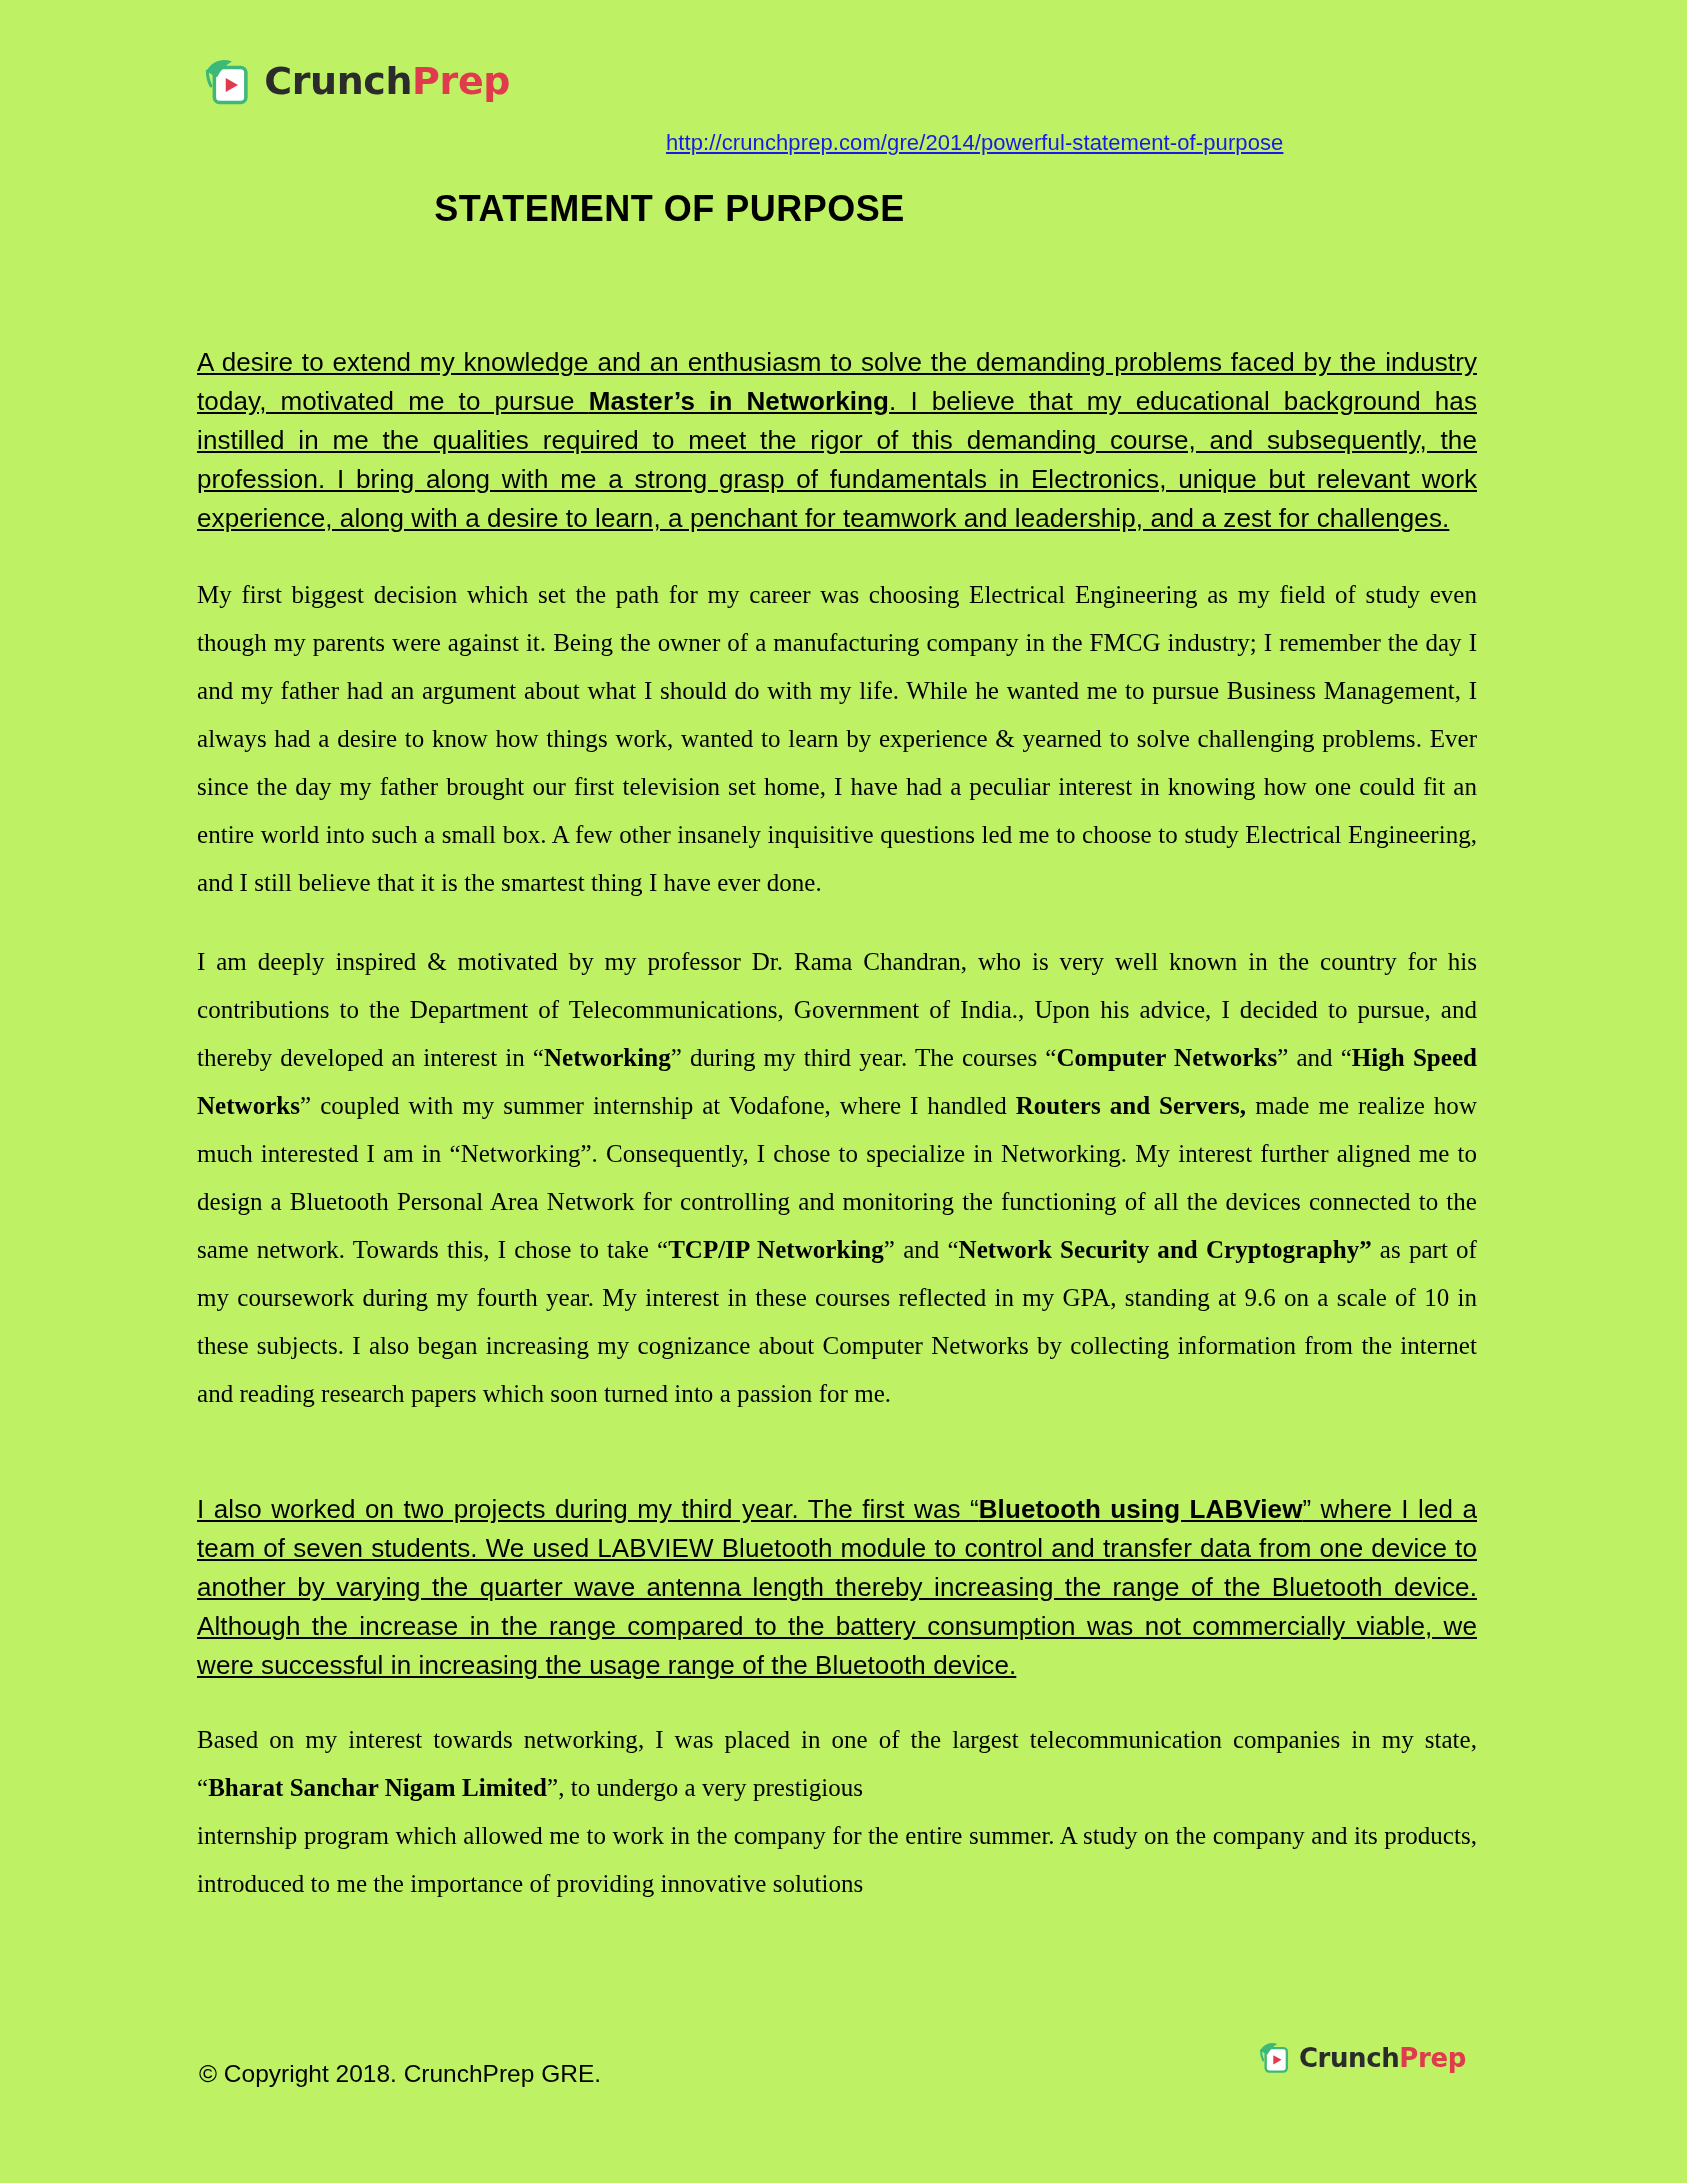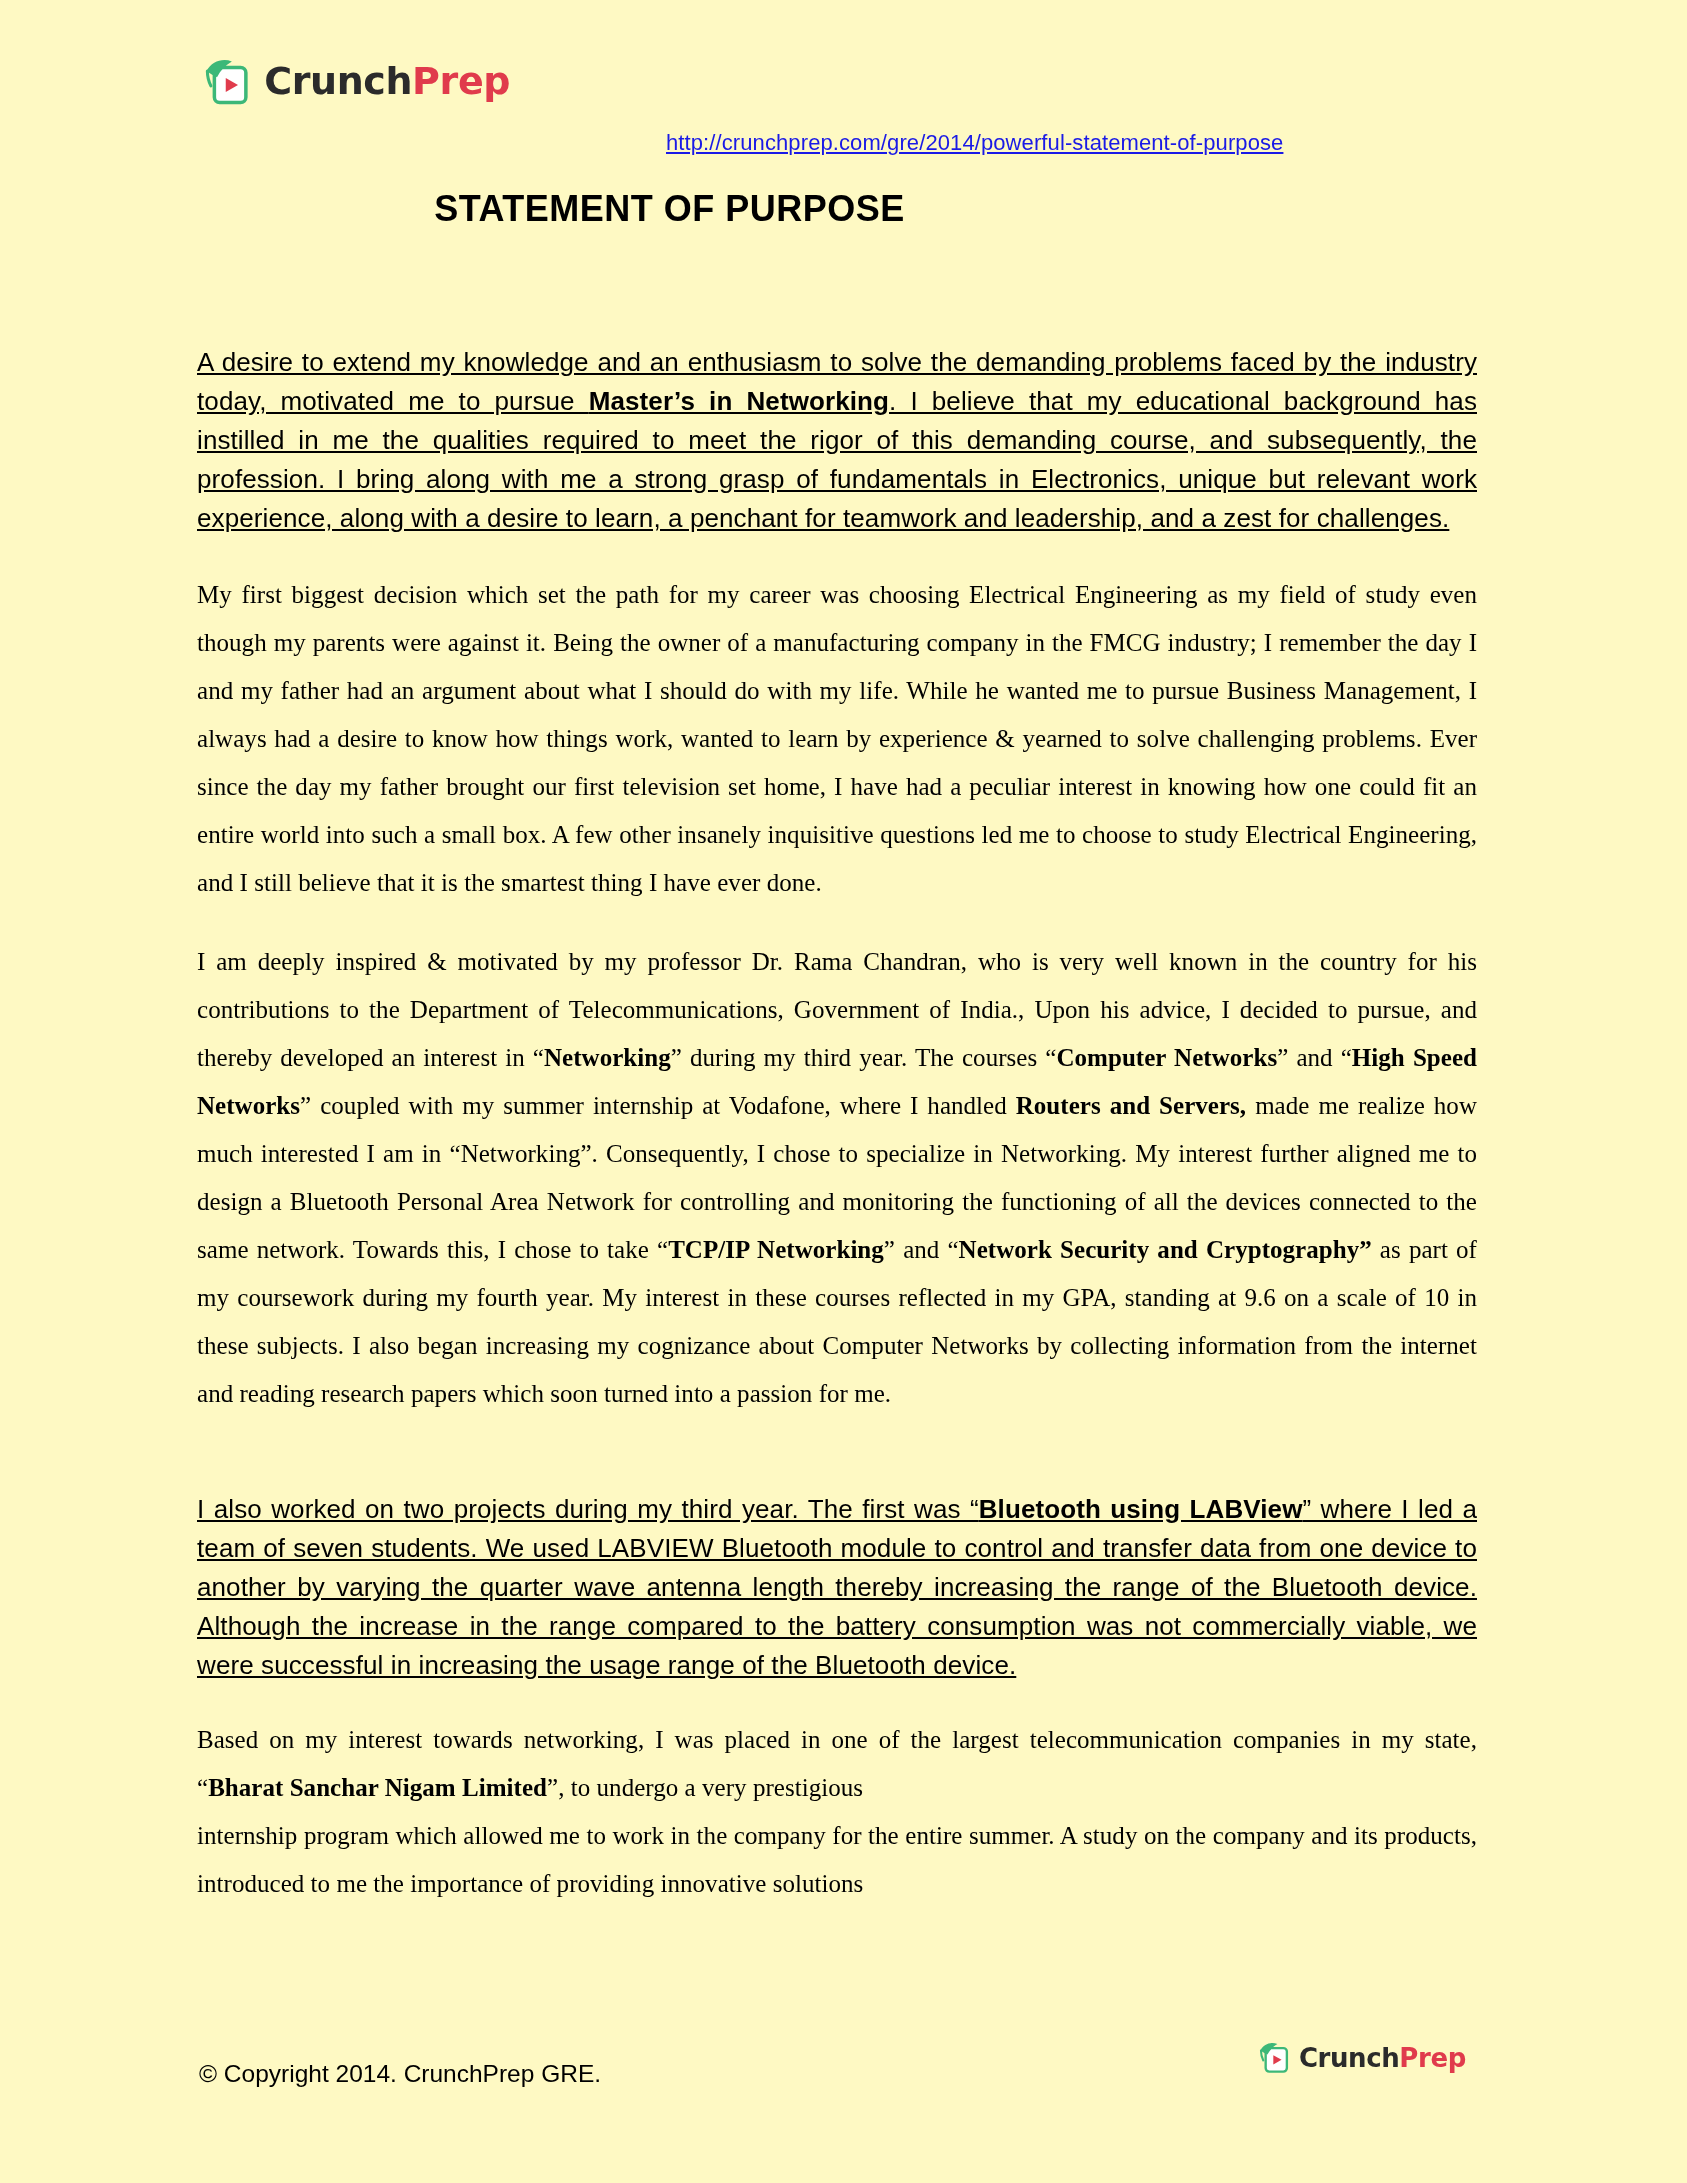--- a/index.html
+++ b/index.html
@@ -8,21 +8,21 @@
     background: #ffffff;
   }
   body {
     font-family: "Liberation Sans", sans-serif;
     color: #000000;
   }
   .page {
     position: relative;
     width: 1687px;
     height: 2184px;
-    background: #fef9c3;
+    background: #bef264;
     box-sizing: border-box;
     overflow: hidden;
     padding-left: 14px;
   }
 
   
   .header {
     position: absolute;
     top: 47px;
     left: 0;
@@ -170,21 +170,21 @@
   <div class="body-wrap">
     <p class="para style-a">A desire to extend my knowledge and an enthusiasm to solve the demanding problems faced by the industry today, motivated me to pursue <b>Master’s in Networking</b>. I believe that my educational background has instilled in me the qualities required to meet the rigor of this demanding course, and subsequently, the profession. I bring along with me a strong grasp of fundamentals in Electronics, unique but relevant work experience, along with a desire to learn, a penchant for teamwork and leadership, and a zest for challenges.</p>
     <p class="para style-b gap-1">My first biggest decision which set the path for my career was choosing Electrical Engineering as my field of study even though my parents were against it. Being the owner of a manufacturing company in the FMCG industry; I remember the day I and my father had an argument about what I should do with my life. While he wanted me to pursue Business Management, I always had a desire to know how things work, wanted to learn by experience &amp; yearned to solve challenging problems. Ever since the day my father brought our first television set home, I have had a peculiar interest in knowing how one could fit an entire world into such a small box. A few other insanely inquisitive questions led me to choose to study Electrical Engineering, and I still believe that it is the smartest thing I have ever done.</p>
     <p class="para style-b gap-2">I am deeply inspired &amp; motivated by my professor Dr. Rama Chandran, who is very well known in the country for his contributions to the Department of Telecommunications, Government of India., Upon his advice, I decided to pursue, and thereby developed an interest in “<b>Networking</b>” during my third year. The courses “<b>Computer Networks</b>” and “<b>High Speed Networks</b>” coupled with my summer internship at Vodafone, where I handled <b>Routers and Servers,</b> made me realize how much interested I am in “Networking”. Consequently, I chose to specialize in Networking. My interest further aligned me to design a Bluetooth Personal Area Network for controlling and monitoring the functioning of all the devices connected to the same network. Towards this, I chose to take “<b>TCP/IP Networking</b>” and “<b>Network Security and Cryptography”</b> as part of my coursework during my fourth year. My interest in these courses reflected in my GPA, standing at 9.6 on a scale of 10 in these subjects. I also began increasing my cognizance about Computer Networks by collecting information from the internet and reading research papers which soon turned into a passion for me.</p>
     <p class="para style-a gap-3">I also worked on two projects during my third year. The first was “<b>Bluetooth using LABView</b>” where I led a team of seven students. We used LABVIEW Bluetooth module to control and transfer data from one device to another by varying the quarter wave antenna length thereby increasing the range of the Bluetooth device. Although the increase in the range compared to the battery consumption was not commercially viable, we were successful in increasing the usage range of the Bluetooth device.</p>
     <p class="para style-b gap-4 no-justify">Based on my interest towards networking, I was placed in one of the largest telecommunication companies in my state, “<b>Bharat Sanchar Nigam Limited</b>”, to undergo a very prestigious</p>
     <p class="para style-b no-justify">internship program which allowed me to work in the company for the entire summer. A study on the company and its products, introduced to me the importance of providing innovative solutions</p>
   </div>
 
   <div class="footer">
-    <div class="copyright">© Copyright 2014. CrunchPrep GRE.</div>
+    <div class="copyright">© Copyright 2018. CrunchPrep GRE.</div>
     <div class="footer-logo">
       <span class="logo-mark">
         <svg width="33" height="35" viewBox="0 0 56 58" xmlns="http://www.w3.org/2000/svg">
           <rect x="13" y="13" width="36" height="40" rx="6" ry="6" fill="#ffffff" stroke="#3cb878" stroke-width="4"></rect>
           <path d="M26 25 L40 33 L26 41 Z" fill="#e03b4c"></path>
           <path d="M4 17 C10 6, 22 2, 33 6 C26 10, 20 16, 16 24 C12 22, 8 20, 4 17 Z" fill="#3cb878"></path>
           <path d="M5 17 C5 24, 7 30, 9 34" stroke="#3cb878" stroke-width="3.5" fill="none" stroke-linecap="round"></path>
         </svg>
       </span>
       <span class="logo-wordmark"><span class="logo-crunch">Crunch</span><span class="logo-prep">Prep</span></span>

